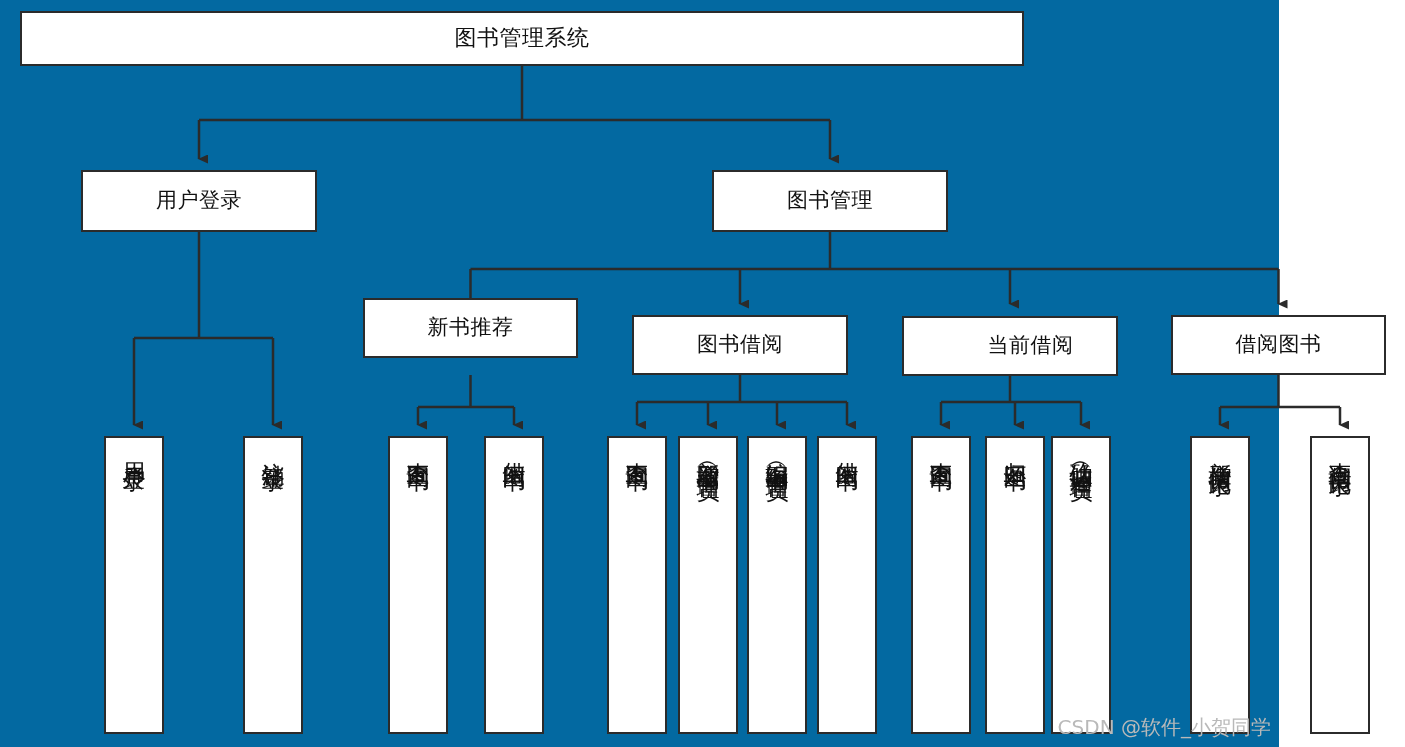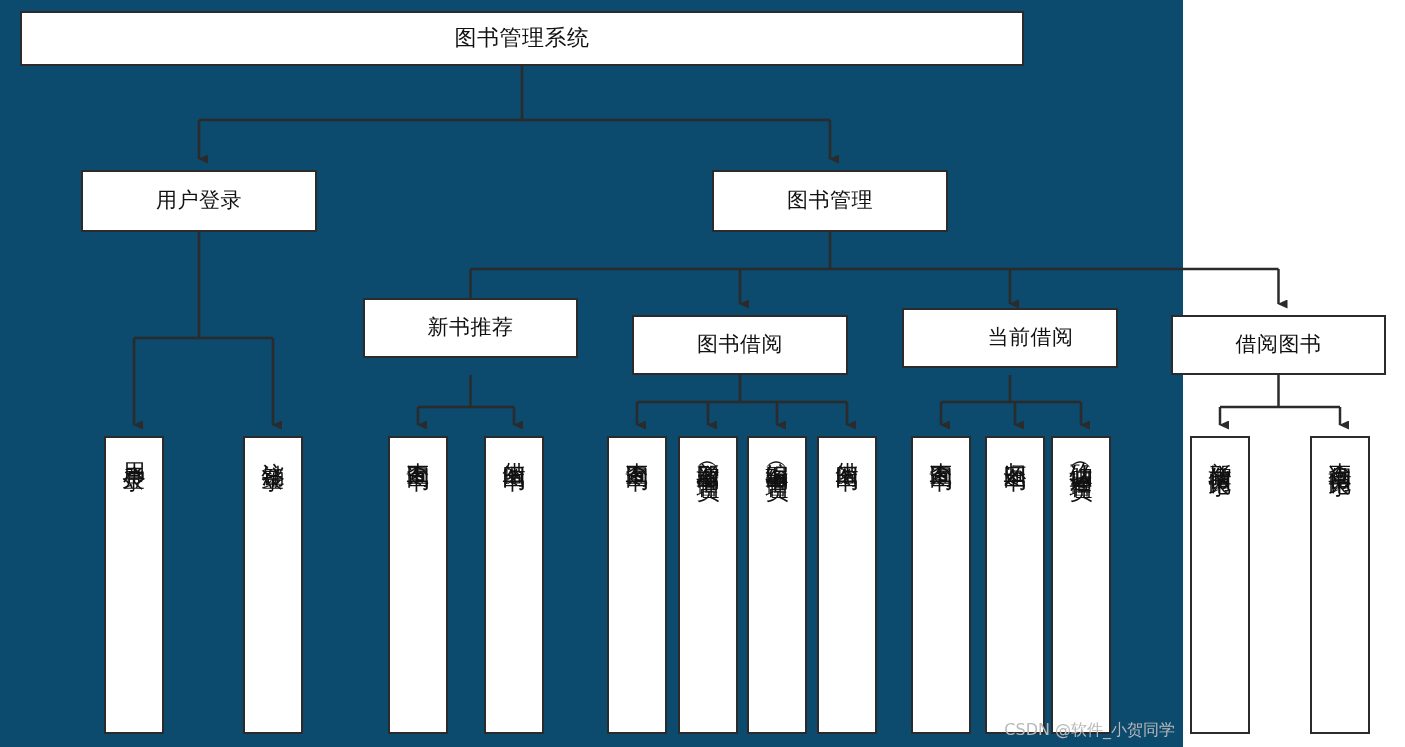--- a/index.html
+++ b/index.html
@@ -8,23 +8,23 @@
     background: #ffffff;
   }
   body {
     width: 1405px;
     height: 747px;
     font-family: "DejaVu Sans", "Liberation Sans", sans-serif;
     overflow: hidden;
   }
   #diagram-root {
     position: relative;
-    width: 1183px;
+    width: 1279px;
     height: 747px;
-    background: #0c4a6e;
+    background: #0369a1;
   }
   svg.edges {
     position: absolute;
     left: 0;
     top: 0;
     width: 1405px;
     height: 747px;
     pointer-events: none;
   }
   .node {
@@ -60,21 +60,21 @@
     line-height: 1.0;
     letter-spacing: 2.5px;
     white-space: normal;
     max-height: 100%;
   }
   .node.root .node-label { font-size: 22px; }
   .watermark {
     position: absolute;
     right: 8px;
     bottom: 6px;
-    font-size: 16px;
+    font-size: 20px;
     color: #b9b9b9;
     z-index: 5;
     white-space: nowrap;
     font-family: "DejaVu Sans", "Liberation Sans", sans-serif;
   }
 </style>
 </head>
 <body>
 
 <div id="diagram-root">
@@ -131,21 +131,21 @@
       </div>
       <div class="node horizontal" style="left: 712px; top: 170px; width: 236px; height: 62px;">
         <span class="node-label">图书管理</span>
       </div>
       <div class="node horizontal" style="left: 363px; top: 298px; width: 215px; height: 60px;">
         <span class="node-label">新书推荐</span>
       </div>
       <div class="node horizontal" style="left: 632px; top: 315px; width: 216px; height: 60px;">
         <span class="node-label">图书借阅</span>
       </div>
-      <div class="node horizontal" style="left: 902px; top: 308px; width: 216px; height: 60px; padding-left: 41px;">
+      <div class="node horizontal" style="left: 902px; top: 316px; width: 216px; height: 60px; padding-left: 41px;">
         <span class="node-label">当前借阅</span>
       </div>
       <div class="node horizontal" style="left: 1171px; top: 315px; width: 215px; height: 60px;">
         <span class="node-label">借阅图书</span>
       </div>
       <div class="node vertical" style="left: 104px; top: 436px; width: 60px; height: 298px;">
         <span class="node-label">用户登录</span>
       </div>
       <div class="node vertical" style="left: 243px; top: 436px; width: 60px; height: 298px;">
         <span class="node-label">注销登录</span>

